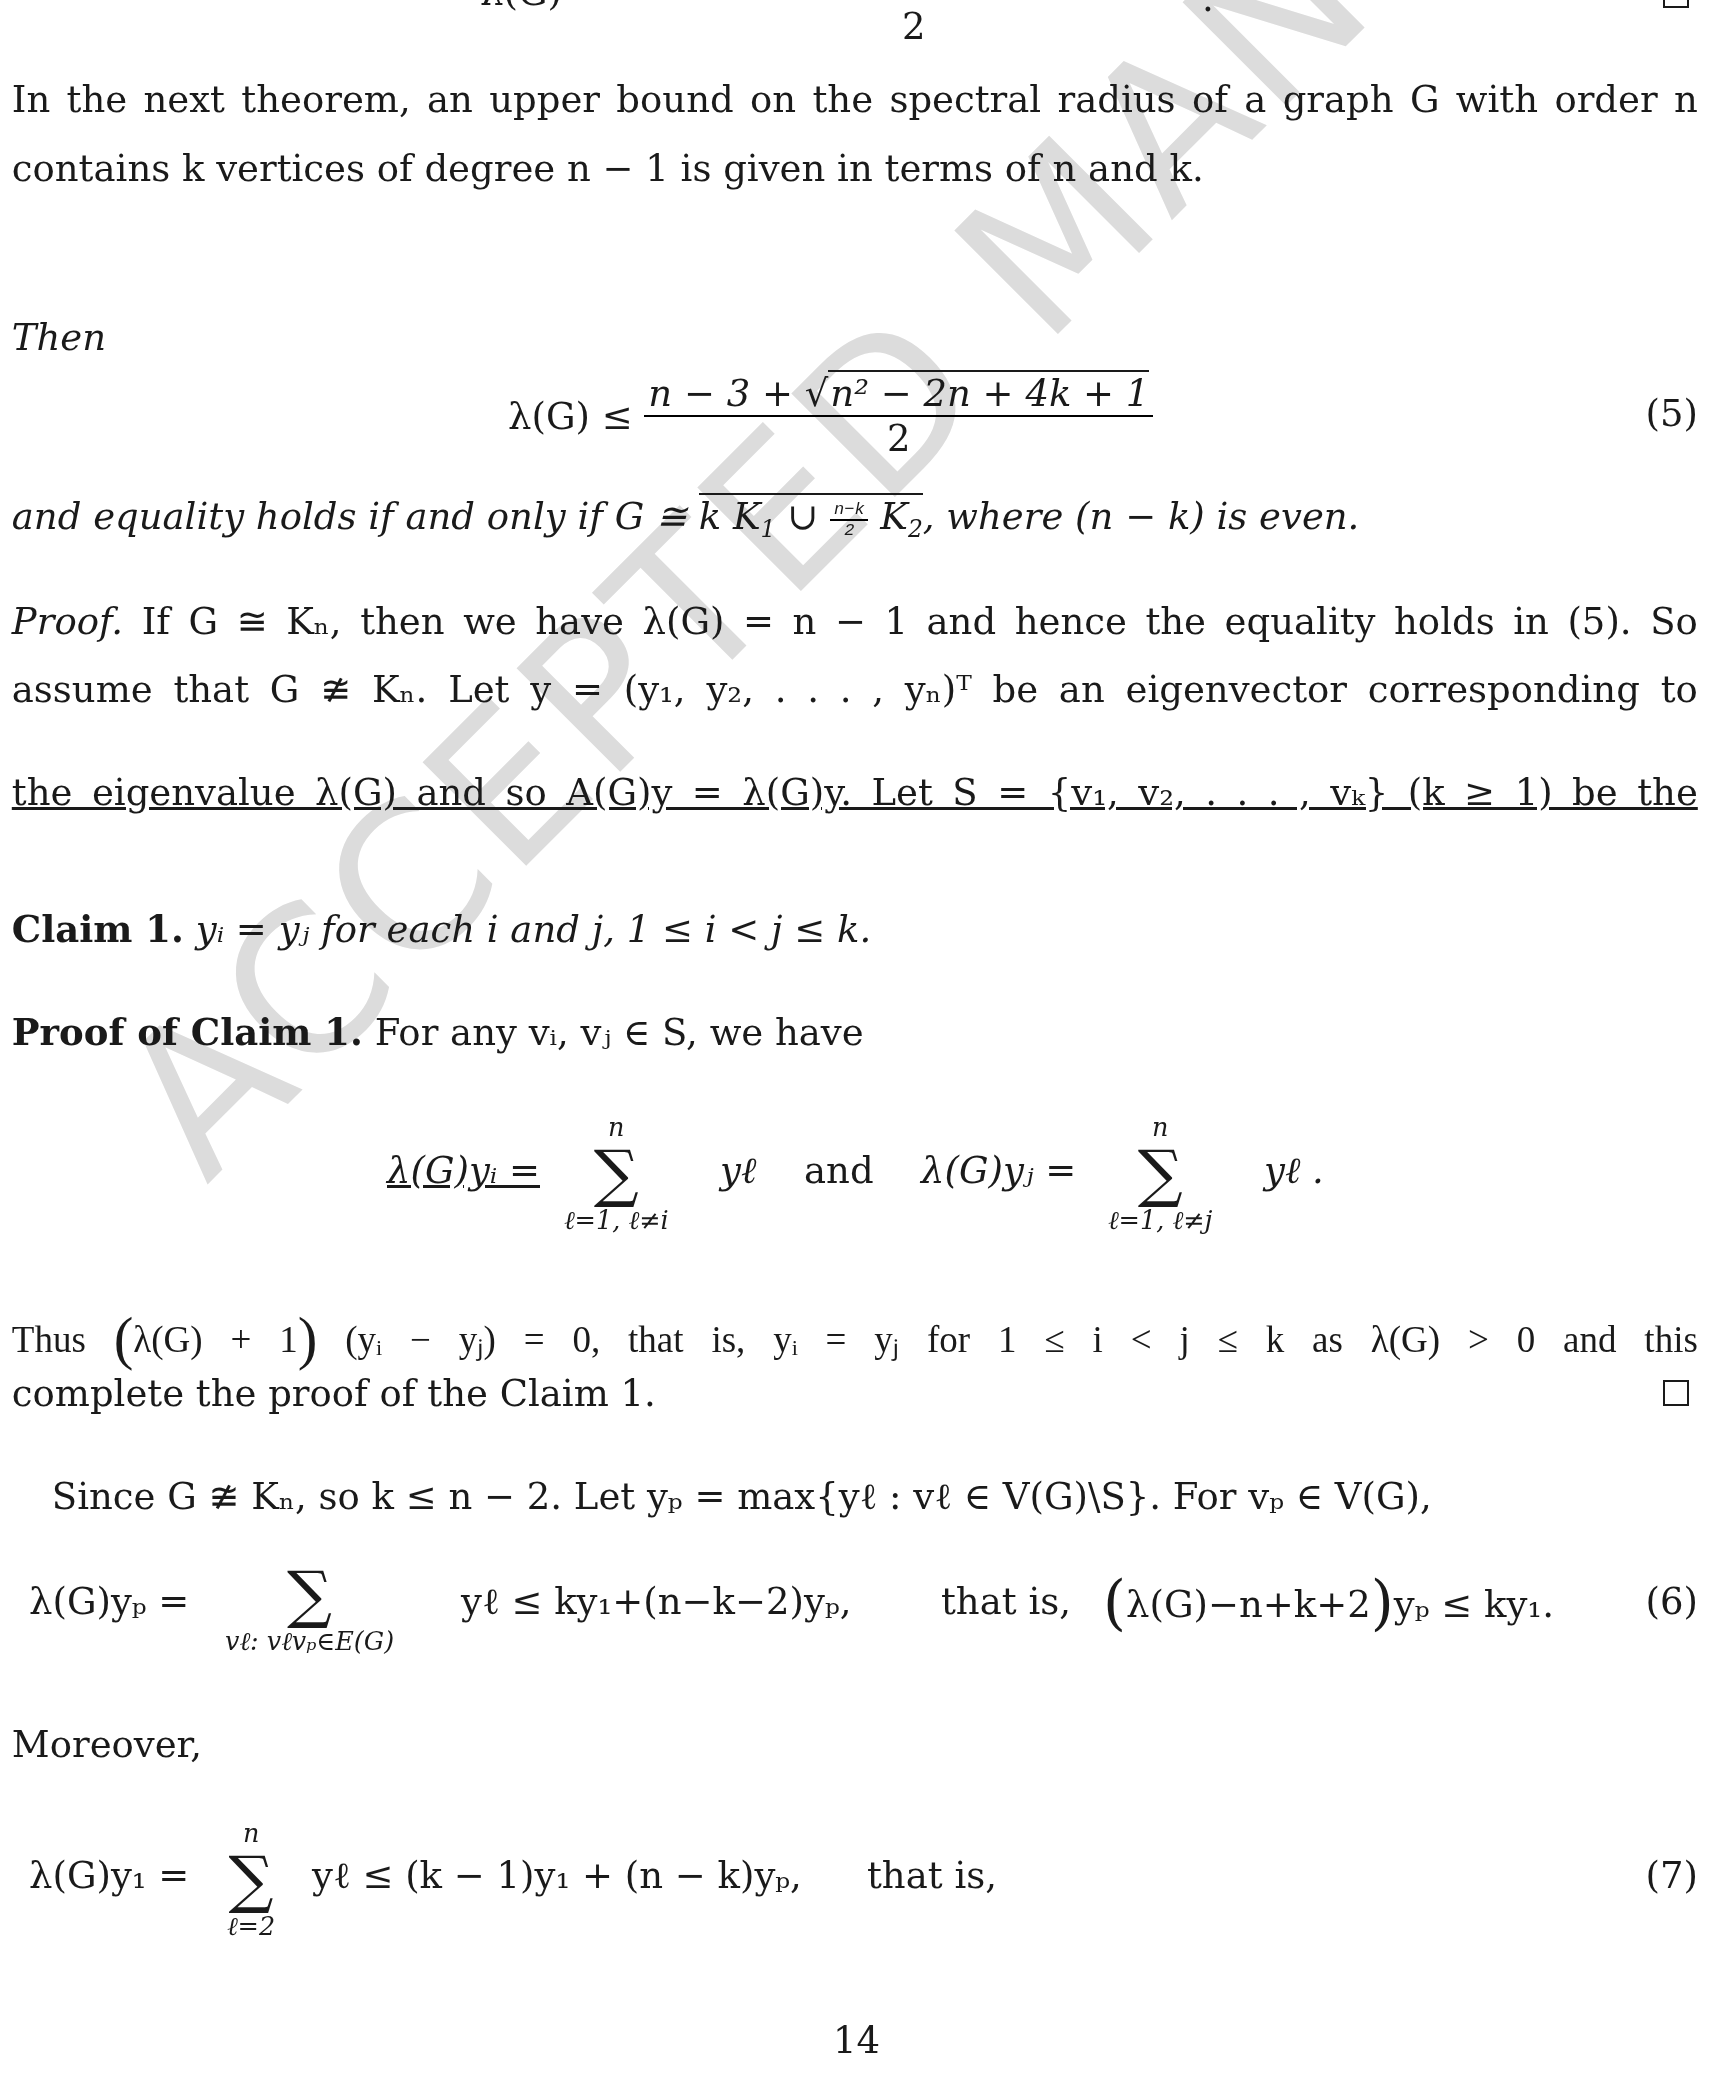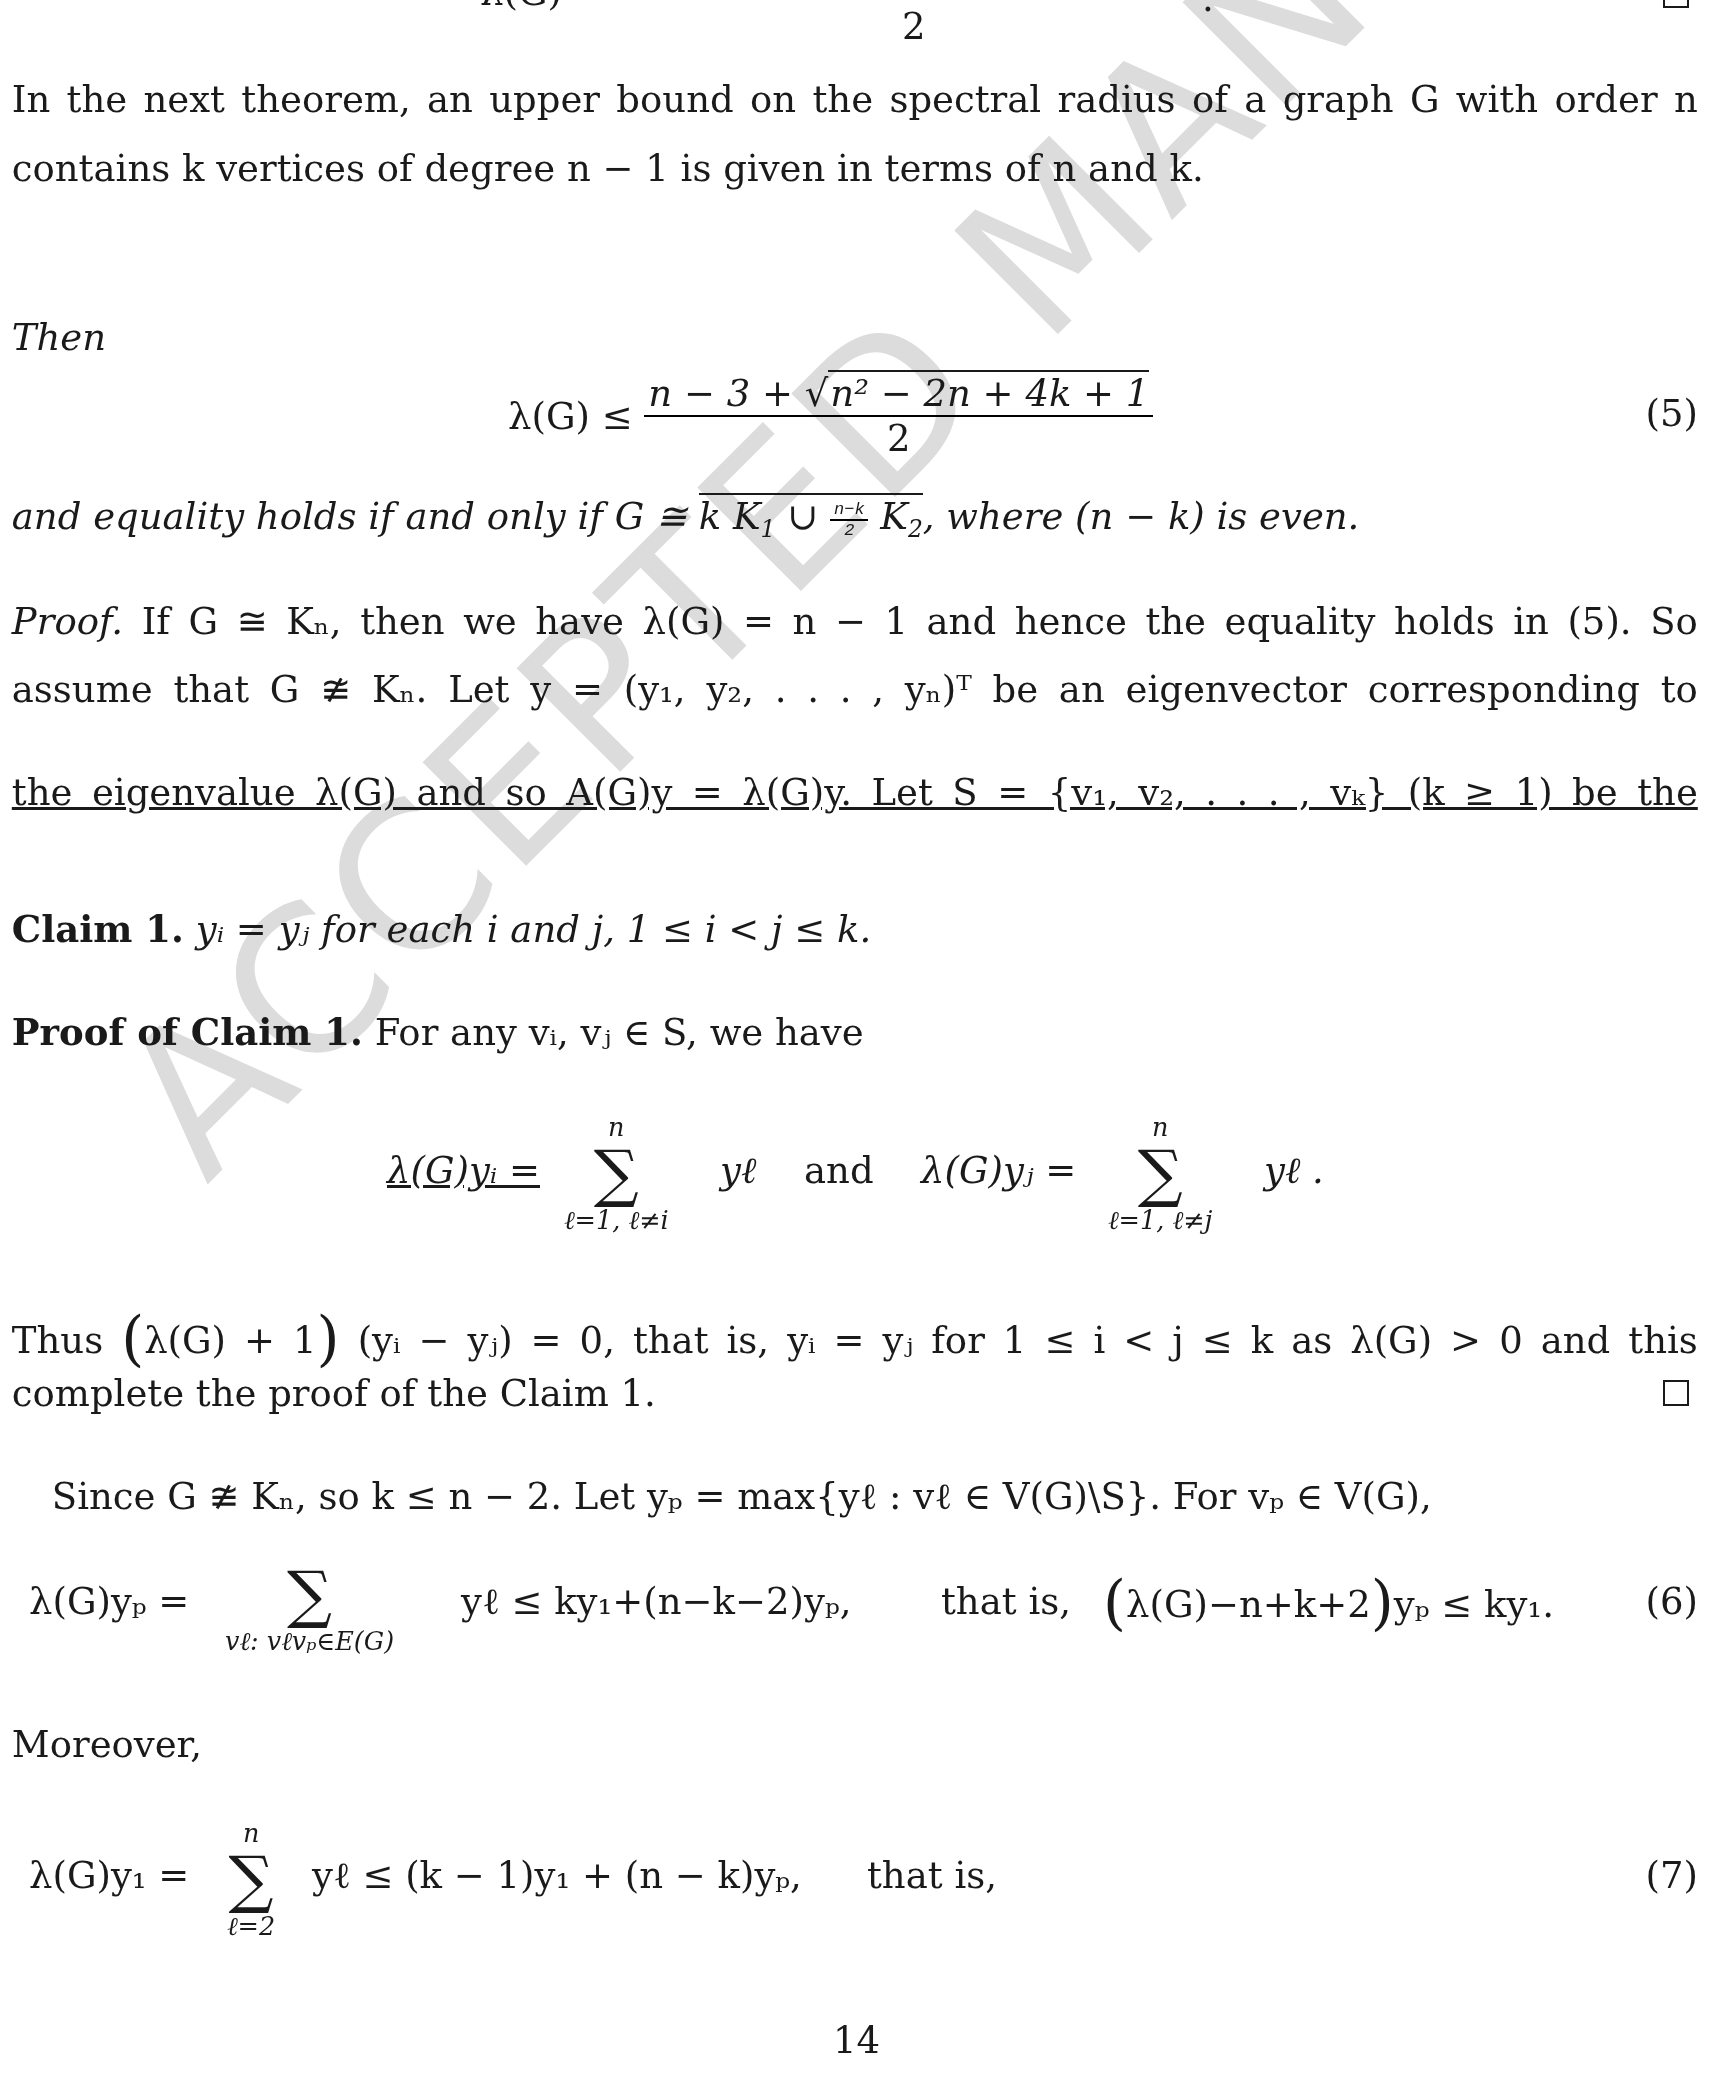--- a/index.html
+++ b/index.html
@@ -96,21 +96,21 @@
   <div class="abs it" style="left:720px; top:1149px;">yℓ</div>
   <div class="abs" style="left:804px; top:1149px;">and</div>
   <div class="abs it" style="left:921px; top:1149px;">λ(G)yⱼ =</div>
   <div class="abs sum" style="left:1108px; top:1112px;">
     <span class="lim">n</span>
     <span class="sig">∑</span>
     <span class="lim">ℓ=1, ℓ≠j</span>
   </div>
   <div class="abs it" style="left:1264px; top:1149px;">yℓ .</div>
 
-  <div class="line just" style="top:1304px;">
+  <div class="line just" style="top:1304px;font-family:Liberation Serif, serif;">
     <span>Thus</span>
     <span class="big">(</span><span>λ(G) + 1</span><span class="big">)</span>
     <span>(yᵢ − yⱼ) = 0, that is, yᵢ = yⱼ for 1 ≤ i &lt; j ≤ k as λ(G) &gt; 0 and this</span>
   </div>
   <div class="line" style="top:1372px;">complete the proof of the Claim 1.</div>
   <div class="qed" style="left:1663px; top:1380px;"></div>
 
   <div class="line" style="top:1475px;margin-left:40px;">Since G ≇ Kₙ, so k ≤ n − 2. Let yₚ = max{yℓ : vℓ ∈ V(G)\S}. For vₚ ∈ V(G),</div>
 
   <div class="abs" style="left:29px; top:1580px;">λ(G)yₚ =</div>

